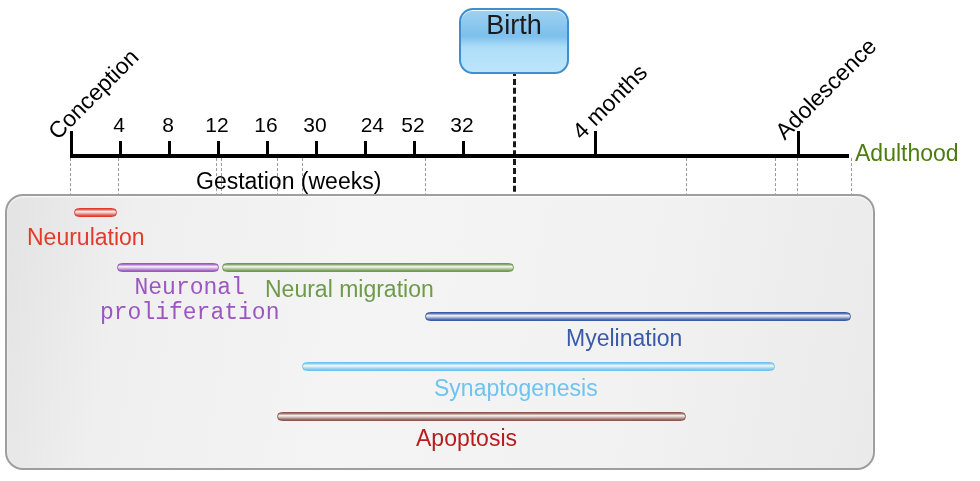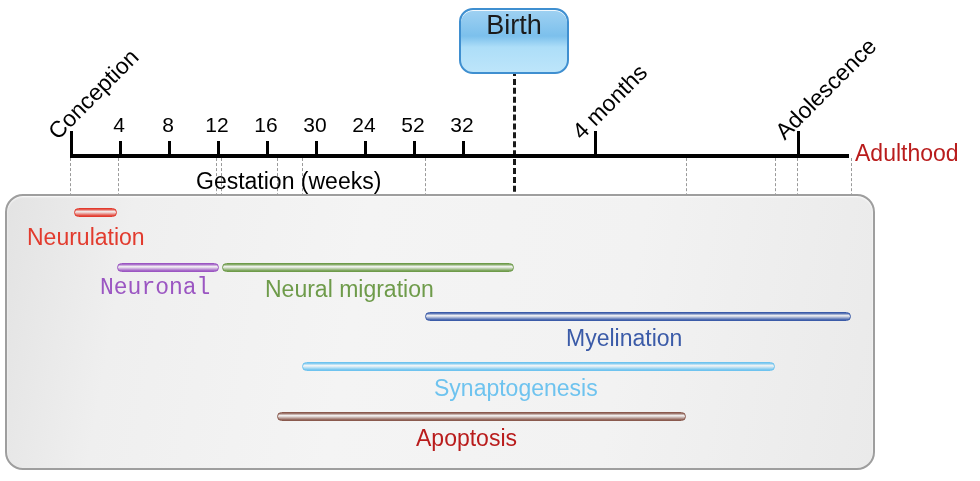--- a/index.html
+++ b/index.html
@@ -51,21 +51,21 @@
     position: absolute;
     font-size: 23px;
     color: #000000;
     white-space: nowrap;
     transform-origin: left bottom;
     transform: rotate(-45deg);
   }
   .flat-label {
     position: absolute;
     font-size: 23px;
-    color: #b91c1c;
+    color: #4d7c0f;
     white-space: nowrap;
   }
   .axis-caption {
     position: absolute;
     font-size: 23px;
     color: #000000;
     white-space: nowrap;
     margin-top: 12px;
   }
 
@@ -159,21 +159,21 @@
       <div class="tick-label" style="left: 99px; top: 113px; width: 40px;">4</div>
       <div class="tick minor" style="left: 168px; top: 141px;"></div>
       <div class="tick-label" style="left: 148px; top: 113px; width: 40px;">8</div>
       <div class="tick minor" style="left: 217px; top: 141px;"></div>
       <div class="tick-label" style="left: 197px; top: 113px; width: 40px;">12</div>
       <div class="tick minor" style="left: 266px; top: 141px;"></div>
       <div class="tick-label" style="left: 246px; top: 113px; width: 40px;">16</div>
       <div class="tick minor" style="left: 315px; top: 141px;"></div>
       <div class="tick-label" style="left: 295px; top: 113px; width: 40px;">30</div>
       <div class="tick minor" style="left: 364px; top: 141px;"></div>
-      <div class="tick-label" style="left: 344px; top: 113px; width: 40px;">24</div>
+      <div class="tick-label" style="left: 344px; top: 113px; width: 40px; text-align: right;">24</div>
       <div class="tick minor" style="left: 413px; top: 141px;"></div>
       <div class="tick-label" style="left: 393px; top: 113px; width: 40px;">52</div>
       <div class="tick minor" style="left: 462px; top: 141px;"></div>
       <div class="tick-label" style="left: 442px; top: 113px; width: 40px;">32</div>
       <div class="tick major" style="left: 594px; top: 131px;"></div>
       <div class="tick major" style="left: 797px; top: 131px;"></div>
     </div>
 
   <div class="axis-caption" style="left:196px; top:156px;">Gestation (weeks)</div>
 
@@ -190,20 +190,21 @@
   </div>
 
   <div id="bars">
       <div class="bar" style="left: 74px; top: 208px; width: 43px; background: linear-gradient(rgb(226, 59, 46) 0%, rgba(255, 255, 255, 0.333) 38%, rgb(226, 59, 46) 100%); border: 1.5px solid rgb(226, 59, 46); box-sizing: border-box;"></div>
       <div class="bar-label" style="left: 27px; top: 224px; color: rgb(226, 59, 46);">
         <div>Neurulation</div>
       </div>
       <div class="bar" style="left: 117px; top: 263px; width: 102px; background: linear-gradient(rgb(155, 86, 194) 0%, rgba(255, 255, 255, 0.333) 38%, rgb(155, 86, 194) 100%); border: 1.5px solid rgb(155, 86, 194); box-sizing: border-box;"></div>
       <div class="bar-label two-line" style="left: 100px; top: 276px; color: rgb(155, 86, 194);">
         <div>Neuronal</div>
+        <div>proliferation</div>
       </div>
       <div class="bar" style="left: 222px; top: 263px; width: 292px; background: linear-gradient(rgb(110, 155, 74) 0%, rgba(255, 255, 255, 0.333) 38%, rgb(110, 155, 74) 100%); border: 1.5px solid rgb(110, 155, 74); box-sizing: border-box;"></div>
       <div class="bar-label" style="left: 265px; top: 276px; color: rgb(110, 155, 74);">
         <div>Neural migration</div>
       </div>
       <div class="bar" style="left: 425px; top: 312px; width: 426px; background: linear-gradient(rgb(59, 91, 168) 0%, rgba(255, 255, 255, 0.333) 38%, rgb(59, 91, 168) 100%); border: 1.5px solid rgb(59, 91, 168); box-sizing: border-box;"></div>
       <div class="bar-label" style="left: 566px; top: 325px; color: rgb(59, 91, 168);">
         <div>Myelination</div>
       </div>
       <div class="bar" style="left: 302px; top: 362px; width: 473px; background: linear-gradient(rgb(110, 195, 239) 0%, rgba(255, 255, 255, 0.333) 38%, rgb(110, 195, 239) 100%); border: 1.5px solid rgb(110, 195, 239); box-sizing: border-box;"></div>

